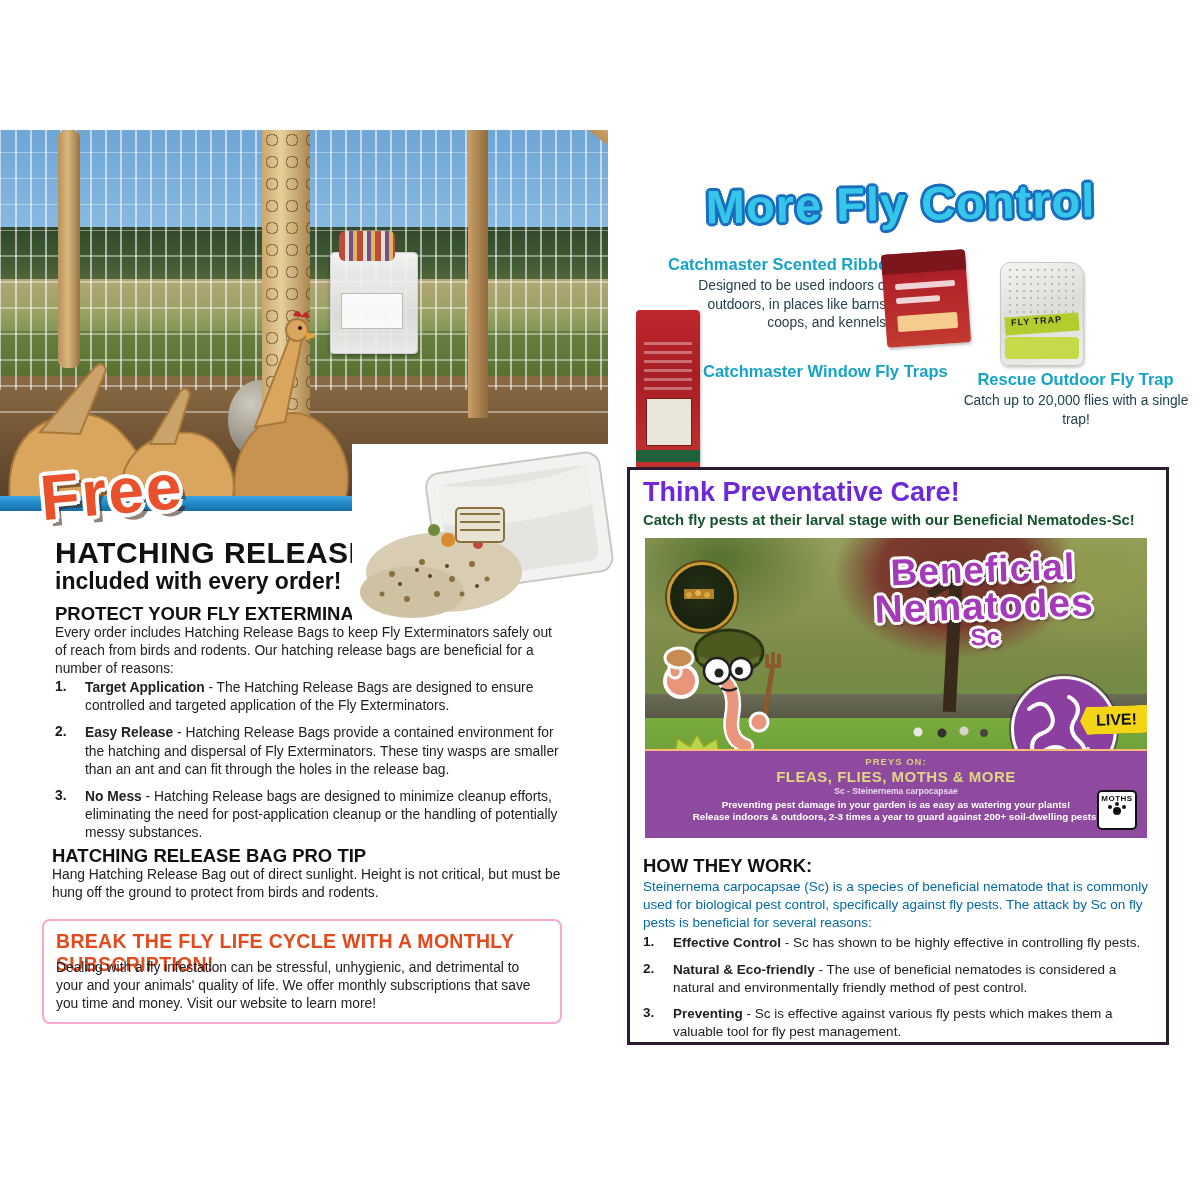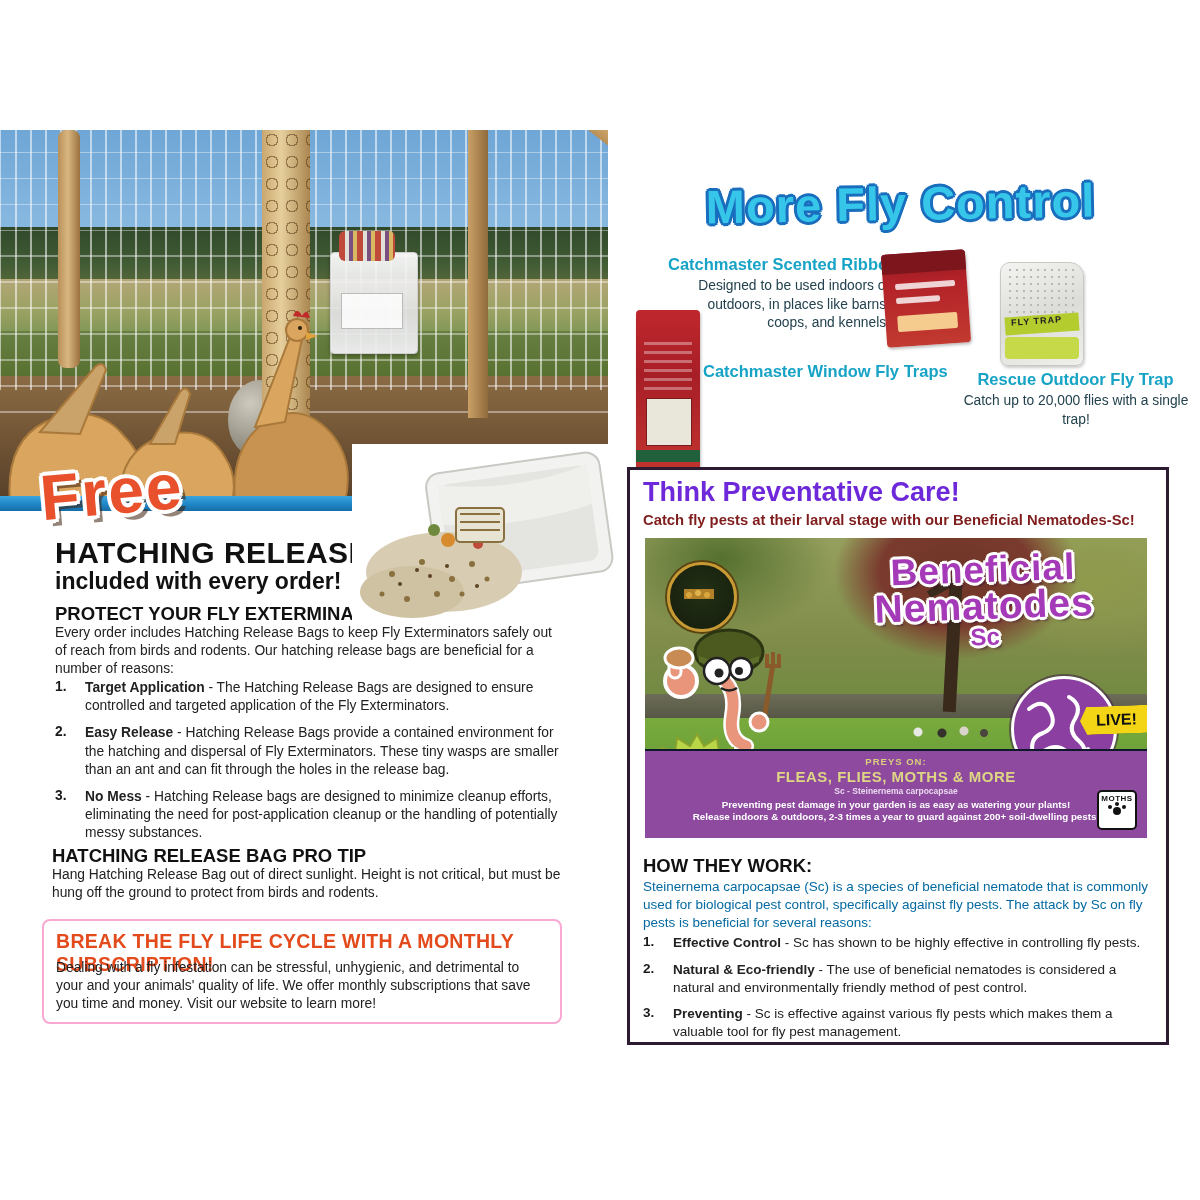--- a/index.html
+++ b/index.html
@@ -96,21 +96,21 @@
      box-shadow:1px 2px 3px rgba(0,0,0,.2);}
   .trap-mesh{position:absolute;left:6px;top:4px;width:70px;height:48px;
      background:radial-gradient(circle 2px at 3px 3px,#b9b9b2 1px,transparent 1.6px);background-size:7px 7px;}
   .trap-band{position:absolute;left:4px;top:52px;width:74px;height:18px;background:#b5cc2e;transform:rotate(-4deg);}
   .trap-label{position:absolute;left:10px;top:53px;font-size:9px;font-weight:900;color:#222;transform:rotate(-4deg);letter-spacing:1px;}
   .trap-bottom{position:absolute;left:4px;bottom:6px;width:74px;height:22px;background:#c6d948;border-radius:4px;}
 
   
   .carebox{left:627px;top:467px;width:536px;height:572px;border:3px solid #2c1b31;background:#fff;}
   .care-title{position:absolute;left:13px;top:7px;font-size:27px;font-weight:bold;color:#6d28d9;}
-  .care-sub{position:absolute;left:13px;top:42px;font-size:14.8px;font-weight:bold;color:#7f1d1d;}
+  .care-sub{position:absolute;left:13px;top:42px;font-size:14.8px;font-weight:bold;color:#14532d;}
   .hero{position:absolute;left:15px;top:68px;width:502px;height:300px;overflow:hidden;background:#7f8c4a;}
   .hero-foliage{position:absolute;left:0;top:0;width:100%;height:58%;
      background:
        radial-gradient(ellipse 170px 120px at 62% 20%,#6e3527 0%,#7a3b2e 45%,transparent 72%),
        radial-gradient(ellipse 150px 100px at 15% 12%,#55702f 0%,transparent 75%),
        radial-gradient(ellipse 180px 110px at 90% 25%,#8f9a4c 0%,transparent 70%),
        linear-gradient(180deg,#96a05e 0%,#7f8c4a 60%,#6f8a40 100%);}
   .hero-path{position:absolute;left:0;top:52%;width:100%;height:9%;
      background:linear-gradient(180deg,#6b675c,#4e4b42);opacity:.85;}
   .hero-lawn{position:absolute;left:0;top:60%;width:100%;height:40%;
@@ -131,21 +131,21 @@
                 radial-gradient(circle 3px at 23px 18px,#d8a63c 2.6px,transparent 3.4px),
                 linear-gradient(180deg,transparent 55%,#b2812a 55%);}
   .brand{position:absolute;right:8px;top:14px;width:310px;text-align:center;transform:rotate(-2deg);
      color:#a53ab8;font-weight:900;line-height:.95;
      text-shadow:-2px -2px 0 #fff,2px -2px 0 #fff,-2px 2px 0 #fff,2px 2px 0 #fff,
                  -3px 0 0 #fff,3px 0 0 #fff,0 3px 0 #fff,0 -3px 0 #fff,3px 4px 2px rgba(40,0,50,.4);}
   .brand-l1{font-size:37px;letter-spacing:1px;}
   .brand-l2{font-size:39px;letter-spacing:1px;}
   .brand-l3{font-size:24px;margin-top:2px;}
   .hero-bar{position:absolute;left:0;bottom:0;width:100%;height:87px;background:#8d4a9e;
-     border-top:2px solid #0f172a;text-align:center;}
+     border-top:2px solid #fdba74;text-align:center;}
   .preys-label{font-size:9.5px;font-weight:bold;color:#d9cf7d;margin-top:5px;letter-spacing:1px;}
   .preys-list{font-size:15px;font-weight:900;color:#ded685;letter-spacing:.5px;margin-top:1px;}
   .species{font-size:8.5px;font-weight:bold;color:#ead9ef;margin-top:1px;}
   .bar-line{font-size:9.8px;font-weight:bold;color:#ffffff;margin-top:3px;}
   .nema-circle{position:absolute;right:30px;top:138px;width:100px;height:100px;border-radius:50%;
      background:#8b3fa0;border:3px solid #fff;box-shadow:0 0 0 2px rgba(60,20,70,.5);overflow:hidden;}
   .live{position:absolute;right:-2px;top:168px;background:#f3d515;color:#111;font-weight:900;font-size:16px;
      padding:5px 12px 5px 16px;transform:rotate(-2deg);
      clip-path:polygon(10% 0,100% 0,100% 100%,10% 100%,0 50%);box-shadow:0 2px 2px rgba(0,0,0,.3);}
   .safe{position:absolute;right:10px;bottom:8px;width:36px;height:36px;background:#fff;border:2px solid #111;

